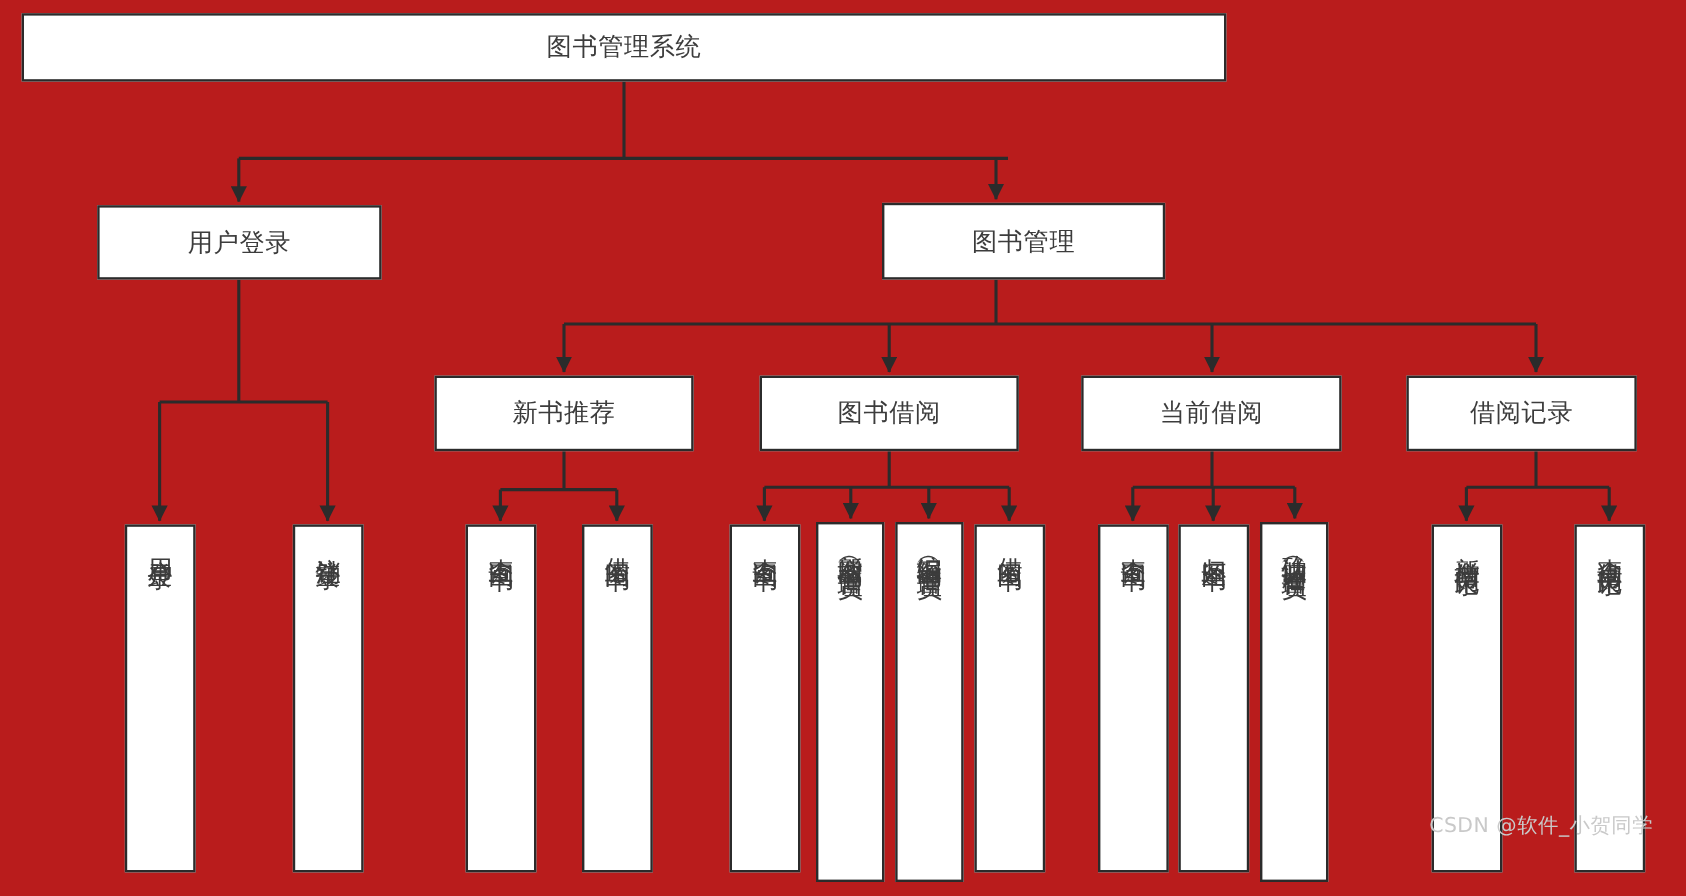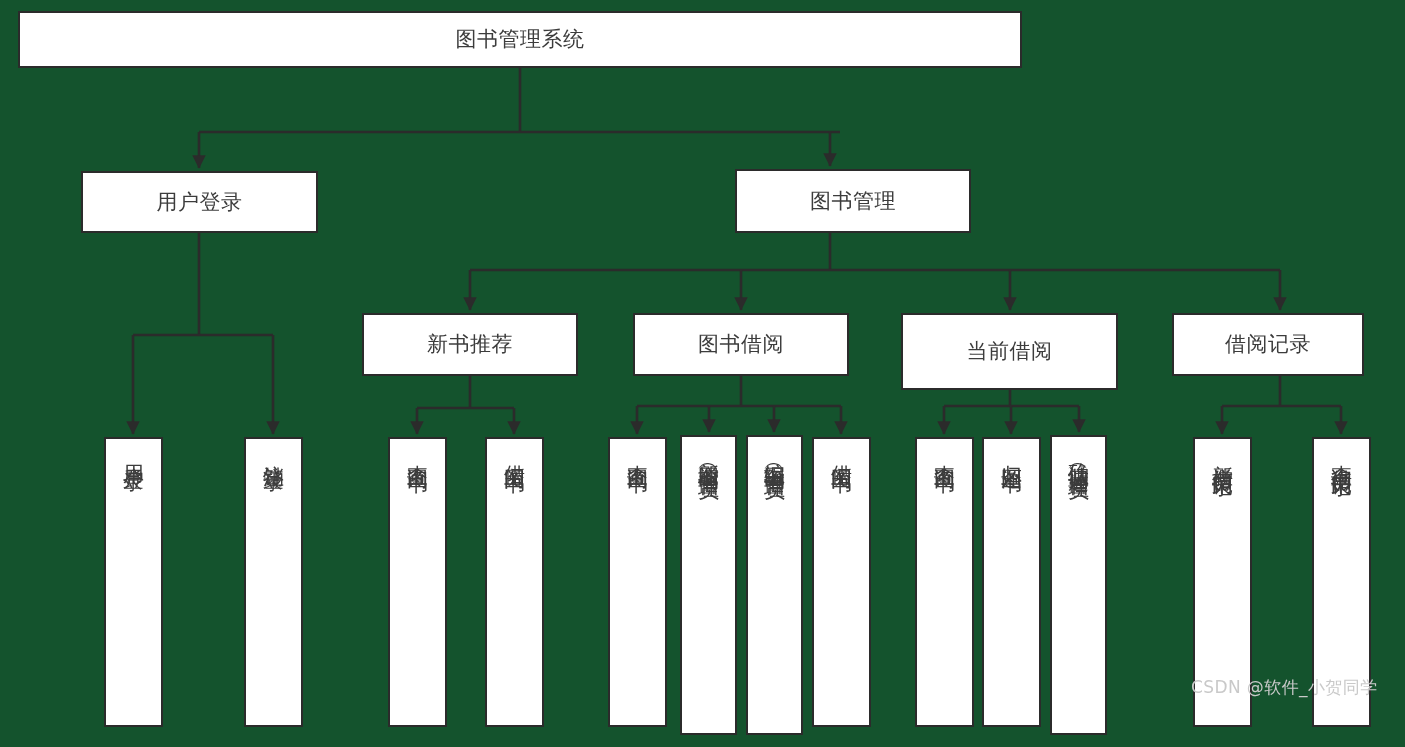--- a/index.html
+++ b/index.html
@@ -8,21 +8,21 @@
     padding: 0;
     background: #ffffff;
   }
   body {
     font-family: "DejaVu Sans", "Liberation Sans", sans-serif;
   }
   #canvas {
     position: relative;
     width: 1405px;
     height: 747px;
-    background: #14532d;
+    background: #b91c1c;
     overflow: hidden;
   }
   #edges {
     position: absolute;
     left: 0;
     top: 0;
     width: 1405px;
     height: 747px;
   }
   .node {
@@ -136,21 +136,21 @@
   <div class="node horiz" style="left:711px; top:169px; width:236px; height:64px;margin-left:24px;">
     <span class="node-label">图书管理</span>
   </div>
 
   <div class="node horiz" style="left:362px; top:313px; width:216px; height:63px;">
     <span class="node-label">新书推荐</span>
   </div>
   <div class="node horiz" style="left:633px; top:313px; width:216px; height:63px;">
     <span class="node-label">图书借阅</span>
   </div>
-  <div class="node horiz" style="left:901px; top:313px; width:217px; height:77px;">
+  <div class="node horiz" style="left:901px; top:313px; width:217px; height:63px;">
     <span class="node-label">当前借阅</span>
   </div>
   <div class="node horiz" style="left:1172px; top:313px; width:192px; height:63px;">
     <span class="node-label">借阅记录</span>
   </div>
 
   <div class="node vert" style="left:104px; top:437px; width:59px; height:290px;">
     <span class="node-label">用户登录</span>
   </div>
   <div class="node vert" style="left:244px; top:437px; width:59px; height:290px;">

